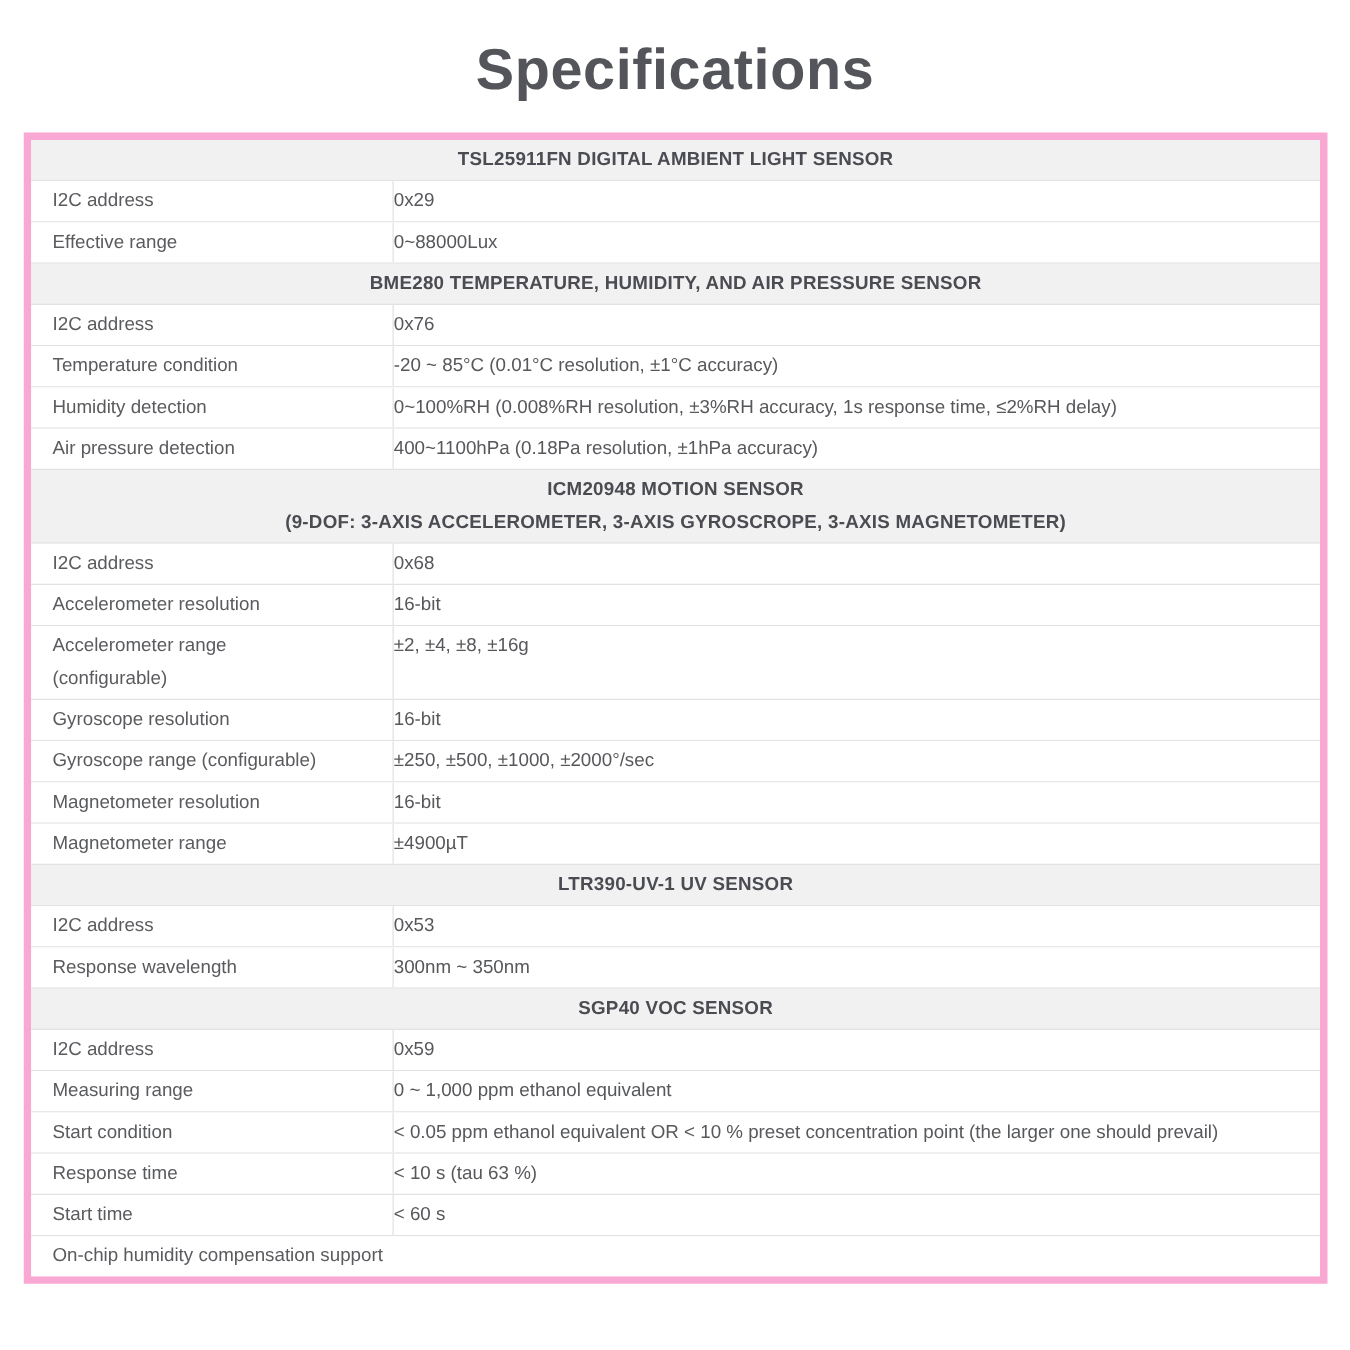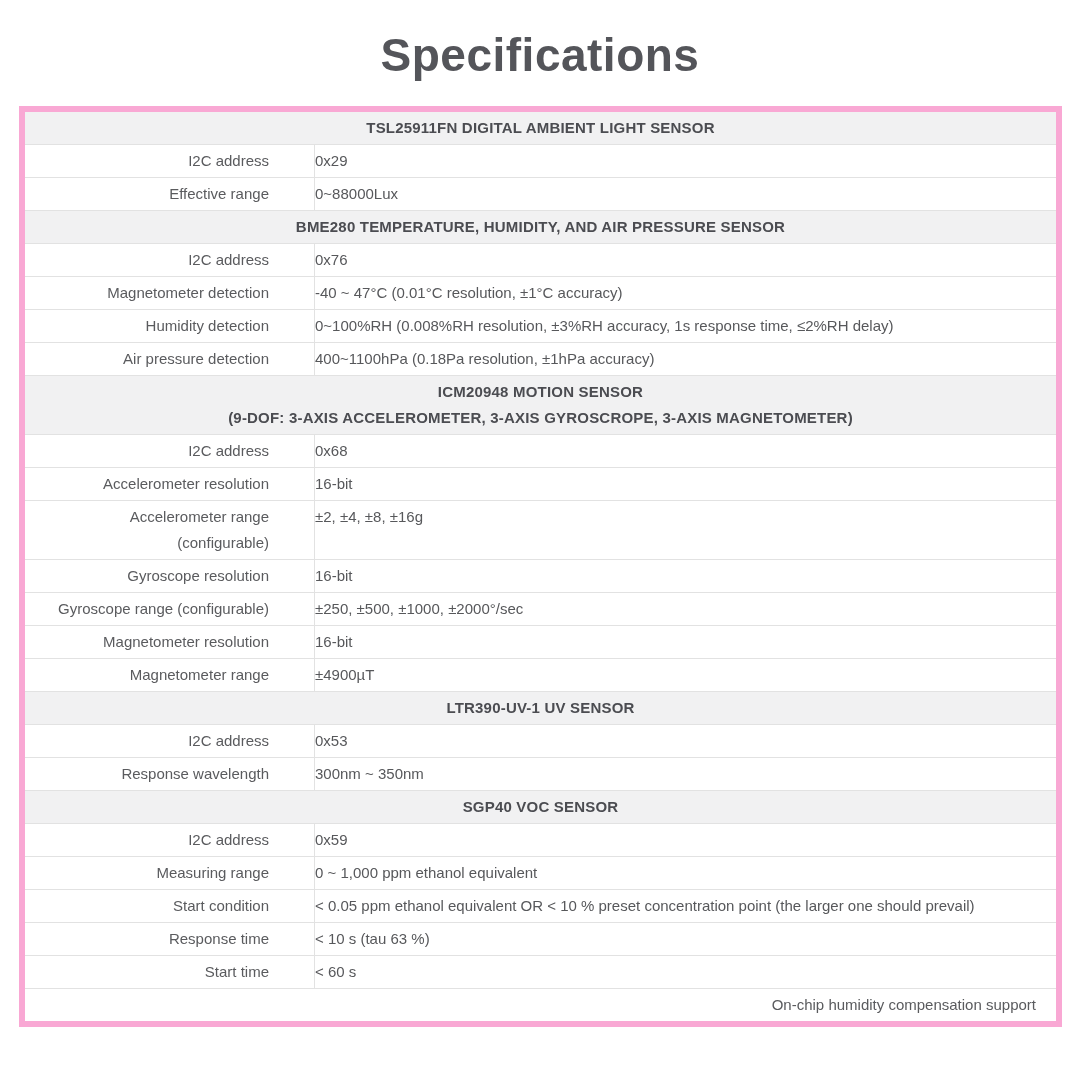--- a/index.html
+++ b/index.html
@@ -48,21 +48,20 @@
     padding-top: 3px;
     padding-bottom: 3px;
     line-height: 26px;
   }
   .cell.label {
     width: 289px;
     flex: 0 0 289px;
     padding-left: 17px;
     padding-right: 45px;
     color: #5a5b5e;
-    text-align: right;
   }
   .cell.value {
     flex: 1 1 auto;
     border-left: 1px solid #e2e2e2;
     padding-left: 0;
     padding-right: 40px;
     color: #57585b;
   }
   .spec-row.fullwidth .cell.label {
     width: 100%;
@@ -88,22 +87,22 @@
       <div class="cell value">0~88000Lux</div>
     </div>
     <div class="section-header">
       <div class="section-header-line">BME280 TEMPERATURE, HUMIDITY, AND AIR PRESSURE SENSOR</div>
     </div>
     <div class="spec-row">
       <div class="cell label">I2C address</div>
       <div class="cell value">0x76</div>
     </div>
     <div class="spec-row">
-      <div class="cell label">Magnetometer detection</div>
-      <div class="cell value">-40 ~ 47°C (0.01°C resolution, ±1°C accuracy)</div>
+      <div class="cell label">Temperature condition</div>
+      <div class="cell value">-20 ~ 85°C (0.01°C resolution, ±1°C accuracy)</div>
     </div>
     <div class="spec-row">
       <div class="cell label">Humidity detection</div>
       <div class="cell value">0~100%RH (0.008%RH resolution, ±3%RH accuracy, 1s response time, ≤2%RH delay)</div>
     </div>
     <div class="spec-row">
       <div class="cell label">Air pressure detection</div>
       <div class="cell value">400~1100hPa (0.18Pa resolution, ±1hPa accuracy)</div>
     </div>
     <div class="section-header">

